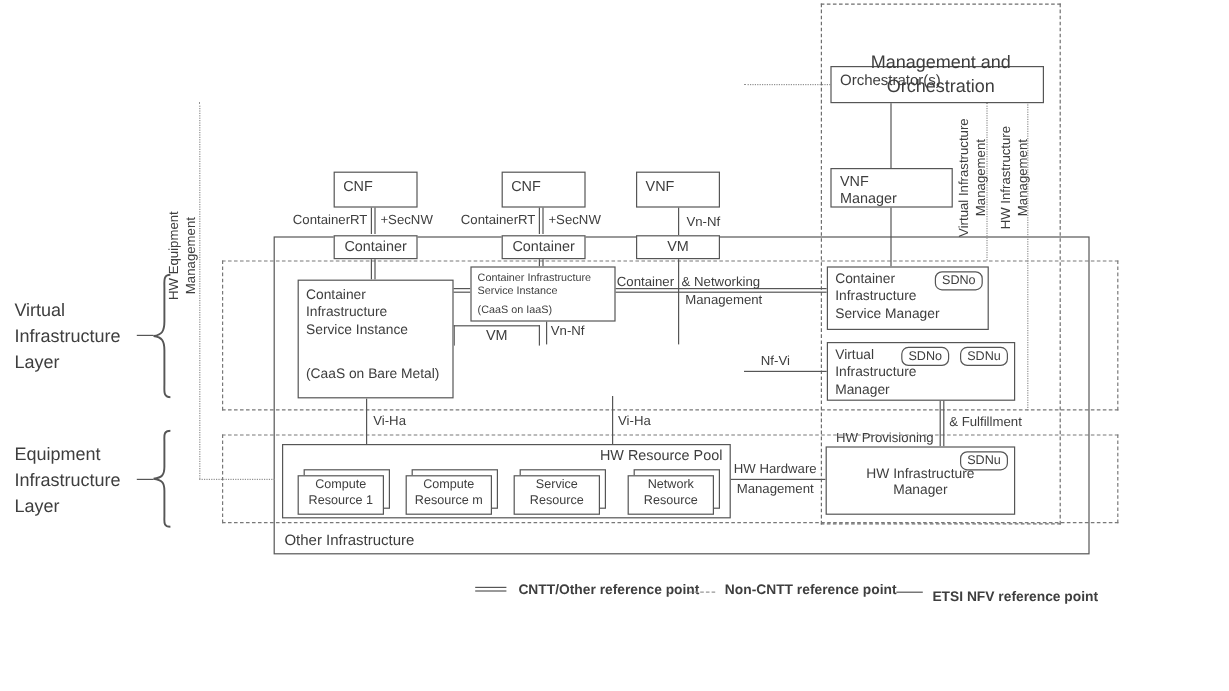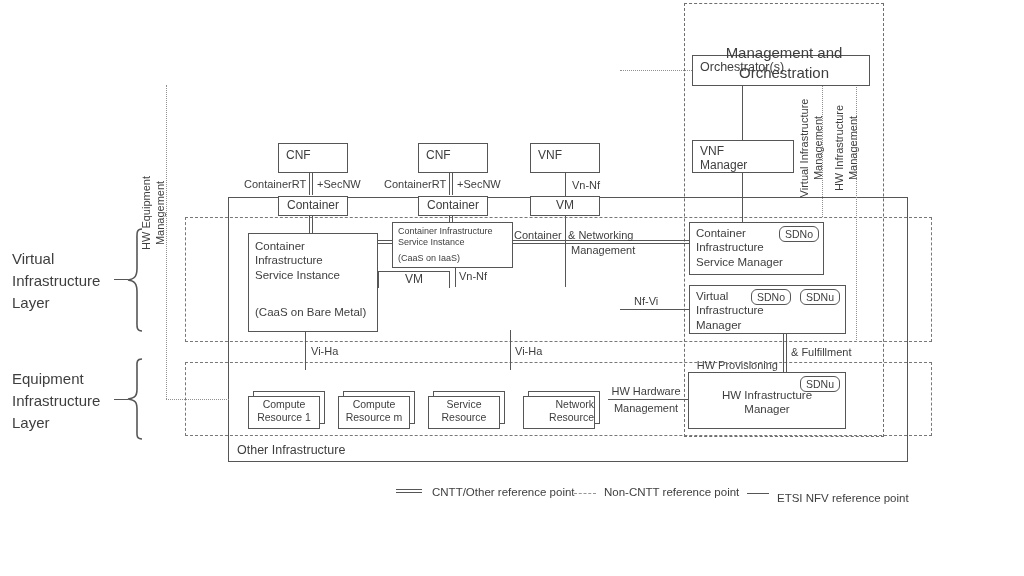--- a/index.html
+++ b/index.html
@@ -16,21 +16,21 @@
   .vdot{position:absolute;border-left:1.5px dotted #909090;width:0;}
   .dh{position:absolute;height:2px;border-top:1.5px solid #565656;border-bottom:1.5px solid #565656;box-sizing:content-box;}
   .dv{position:absolute;width:2px;border-left:1.5px solid #565656;border-right:1.5px solid #565656;box-sizing:content-box;}
   .lbl{position:absolute;font-size:11px;line-height:1.2;white-space:nowrap;color:#3e3e3e;}
   .pre{white-space:pre-line;}
   .badge{position:absolute;box-sizing:border-box;border:1.5px solid #565656;border-radius:6px;
          background:#fff;font-size:10.5px;line-height:14px;padding:0 5px;}
   .rot{position:absolute;font-size:11px;line-height:1.3;text-align:center;white-space:pre-line;
        transform:translate(-50%,-50%) rotate(-90deg);}
   .layerlbl{position:absolute;font-size:15px;line-height:22px;white-space:pre-line;}
-  .legendlbl{position:absolute;font-size:11.5px;white-space:nowrap;}
+  .legendlbl{position:absolute;font-size:11.5px;white-space:nowrap;font-weight:bold;}
   .pad{padding:4px 7px;}
 </style>
 </head>
 <body>
 
 <div class="stage">
 
   <div class="dashedbox" style="left:684px;top:3px;width:200px;height:434px;"></div>
   <div class="dashedbox finedash" style="left:185px;top:217px;width:747px;height:125px;"></div>
   <div class="dashedbox finedash" style="left:185px;top:362px;width:747px;height:74px;"></div>
@@ -113,31 +113,34 @@
   </div>
 
   <div class="box" style="left:689px;top:285px;width:157px;height:49px;font-size:11.5px;padding:3px 6px;">
     <div class="pre">Virtual
 Infrastructure
 Manager</div>
     <span class="badge" style="right:54px;top:3px;">SDNo</span>
     <span class="badge" style="right:5px;top:3px;">SDNu</span>
   </div>
 
+  <div class="box" style="left:235px;top:370px;width:374px;height:62px;">
+    <div style="position:absolute;right:6px;top:1px;font-size:12px;">HW Resource Pool</div>
+  </div>
   <div class="box" style="left:253px;top:391px;width:72px;height:33px;"></div>
   <div class="box" style="left:343px;top:391px;width:72px;height:33px;"></div>
   <div class="box" style="left:433px;top:391px;width:72px;height:33px;"></div>
   <div class="box" style="left:528px;top:391px;width:72px;height:33px;"></div>
   <div class="box pre" style="left:248px;top:396px;width:72px;height:33px;font-size:10.5px;text-align:center;padding-top:1px;">Compute
 Resource 1</div>
   <div class="box pre" style="left:338px;top:396px;width:72px;height:33px;font-size:10.5px;text-align:center;padding-top:1px;">Compute
 Resource m</div>
   <div class="box pre" style="left:428px;top:396px;width:72px;height:33px;font-size:10.5px;text-align:center;padding-top:1px;">Service
 Resource</div>
-  <div class="box pre" style="left:523px;top:396px;width:72px;height:33px;font-size:10.5px;text-align:right;padding-top:1px;">Network
+  <div class="box pre" style="left:523px;top:396px;width:72px;height:33px;font-size:10.5px;text-align:center;padding-top:1px;">Network
 Resource</div>
 
   <div class="box" style="left:688px;top:372px;width:158px;height:57px;">
     <div class="pre" style="text-align:center;margin-top:15px;font-size:11.5px;">HW Infrastructure
 Manager</div>
     <span class="badge" style="right:5px;top:3px;">SDNu</span>
   </div>
 
   <div class="pre" style="position:absolute;left:684px;top:8px;width:200px;text-align:center;font-size:15px;line-height:20px;margin-top:35px;">Management and
 Orchestration</div>

